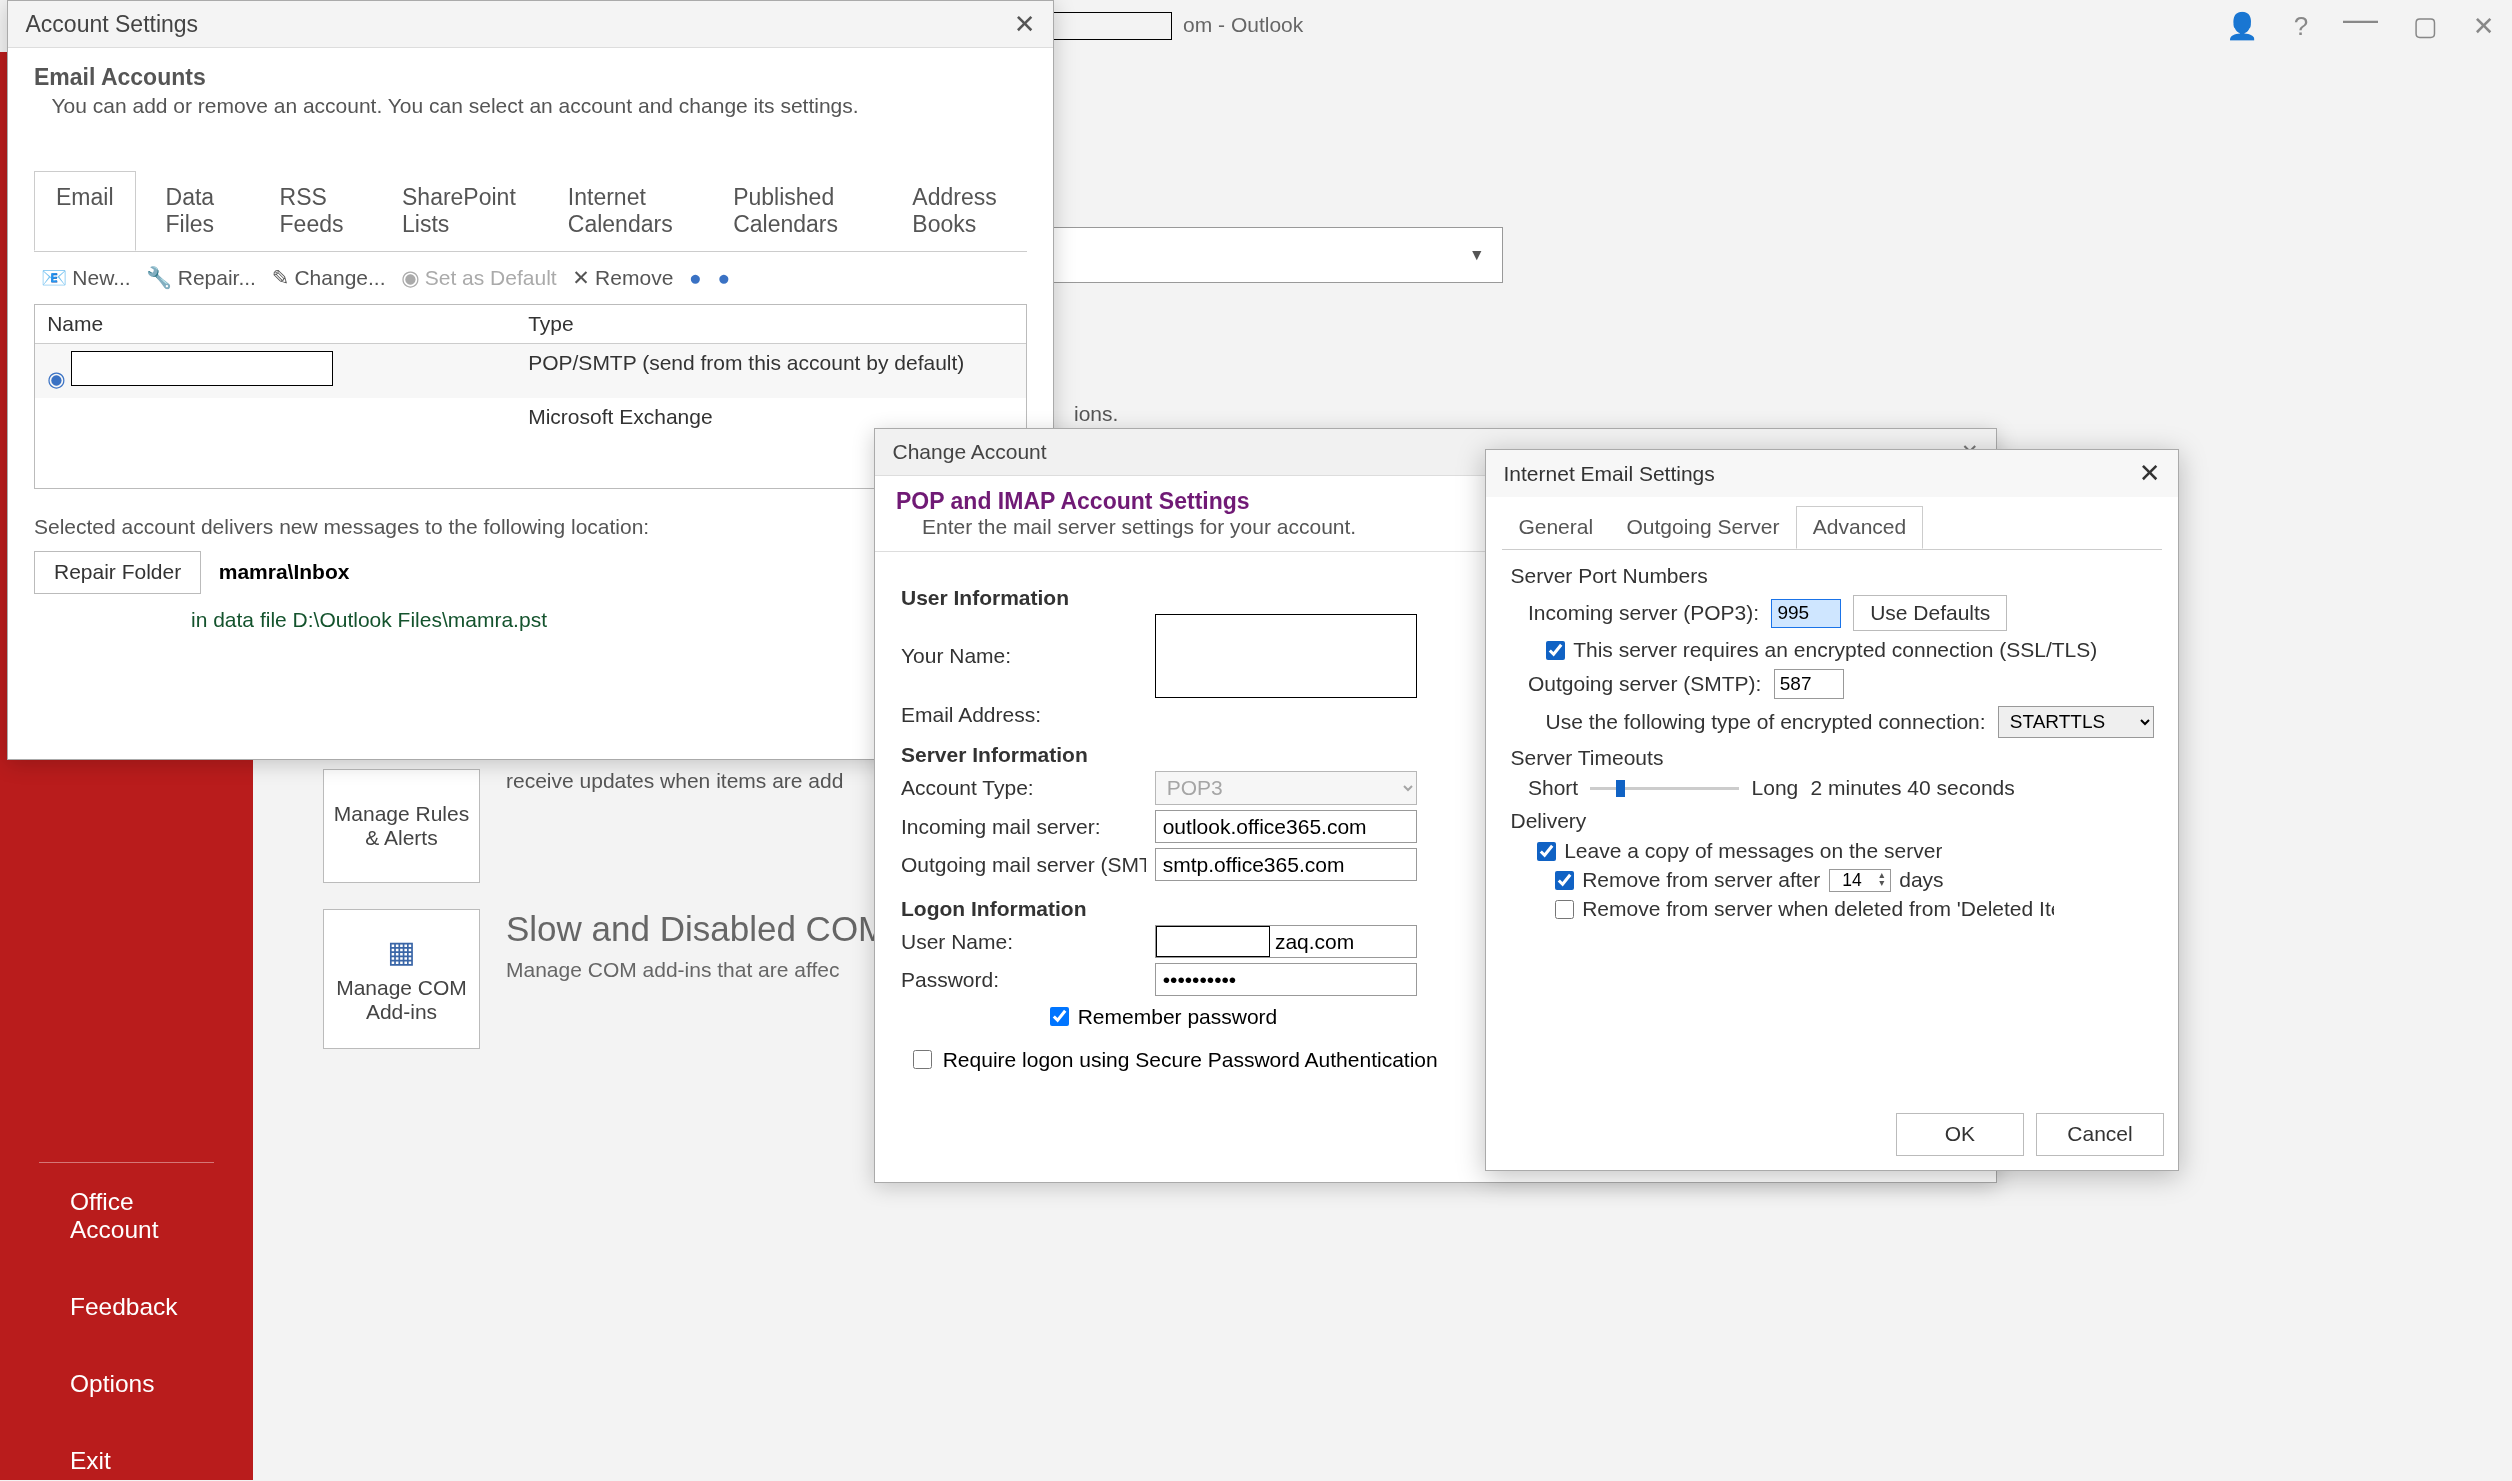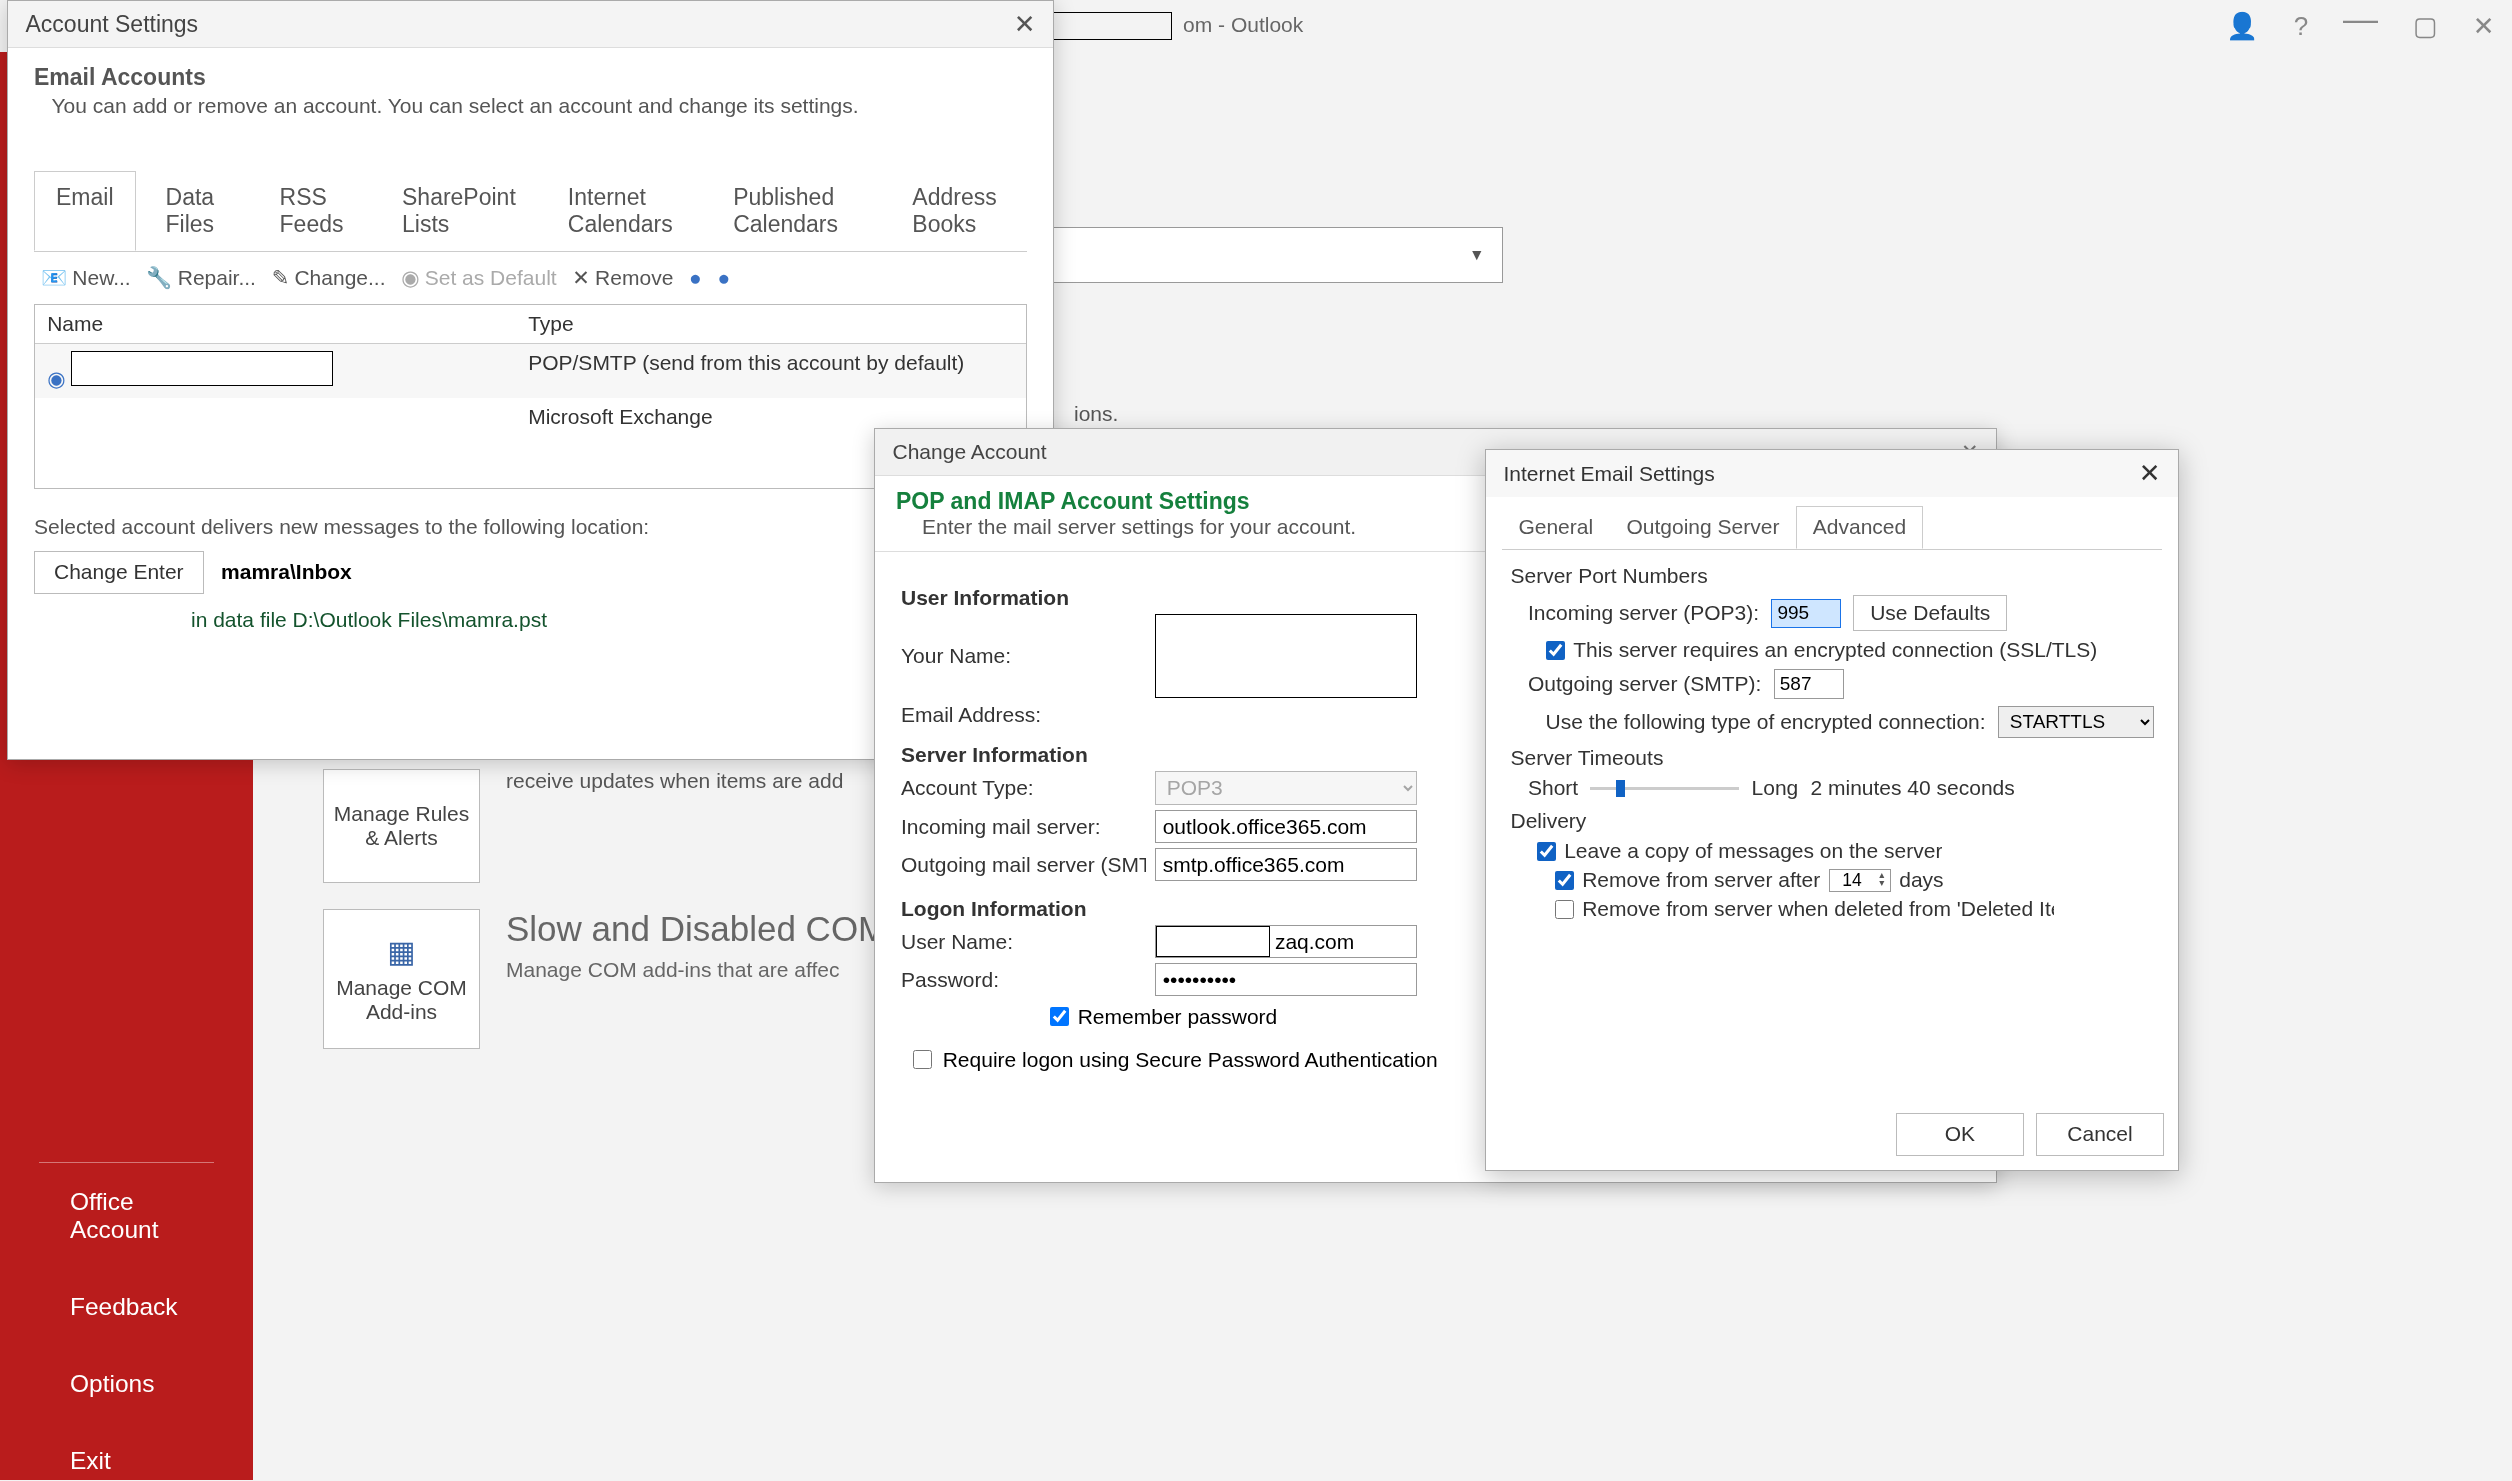--- a/index.html
+++ b/index.html
@@ -47,21 +47,21 @@
 .sel-text { margin-top:26px; color:#555; }
 .chg-row { display:flex; align-items:center; gap:17.5px; margin-top:12.2px; }
 .btn { border:0.9px solid #bbb; background:#fff; padding:8.7px 19px; cursor:pointer; color:#333; font-size:21px; }
 .chg-row .bold { font-weight:600; }
 .data-file { padding-left:157px; margin-top:14px; color:#14532d; }
 
 
 .dlg-change { left:874px; top:428px; width:1123px; height:755px; background:#fff; }
 .dlg-change .head { height:47px; background:#f1f1f1; border-bottom:0.9px solid #ddd; display:flex; align-items:center; justify-content:space-between; padding:0 17.5px; color:#444; }
 .dlg-change .hdr-band { padding:12.2px 21px; background:#fff; border-bottom:0.9px solid #ddd; }
-.dlg-change .hdr-band .h1 { font-weight:700; color:#15803d; font-size:23px; }
+.dlg-change .hdr-band .h1 { font-weight:700; color:#701a75; font-size:23px; }
 .dlg-change .hdr-band .h2 { color:#555; padding-left:26px; }
 .dlg-change .form { padding:17.5px 26px; }
 .sec-label { font-weight:700; color:#333; margin-top:15.7px; margin-bottom:3.5px; overflow:hidden; height:23px; }
 .form-row { display:flex; align-items:center; margin:5.2px 0; gap:8.7px; }
 .form-row .lbl { width:245px; color:#333; white-space:nowrap; overflow:hidden; }
 .form-row input[type=text], .form-row input[type=password], .form-row select { width:262px; border:0.9px solid #999; padding:3.5px 7px; font-size:21px; background:#fff; }
 .form-row select.disabled { background:#f3f3f3; }
 .form-row .blackbox { width:262px; height:45px; border:1.7px solid #000; }
 .form-row .blackbox-small { width:114px; height:31px; border:1.7px solid #000; display:inline-block; }
 .chk { display:flex; align-items:center; gap:8.7px; margin:8.7px 0 0 149px; }
@@ -195,21 +195,21 @@
       </div>
       <div class="row">
         <div class="col-name"></div>
         <div class="col-type">Microsoft Exchange</div>
       </div>
       <div style="height:52px;"></div>
     </div>
 
     <div class="sel-text">Selected account delivers new messages to the following location:</div>
     <div class="chg-row">
-      <button class="btn">Change Enter</button>
+      <button class="btn">Repair Folder</button>
       <span class="bold">mamra\Inbox</span>
     </div>
     <div class="data-file">in data file D:\Outlook Files\mamra.pst</div>
   </div>
 </div>
 
 <div class="dialog dlg-change">
   <div class="head">
     <span>Change Account</span>
     <span class="close" style="color:#777;">✕</span>

